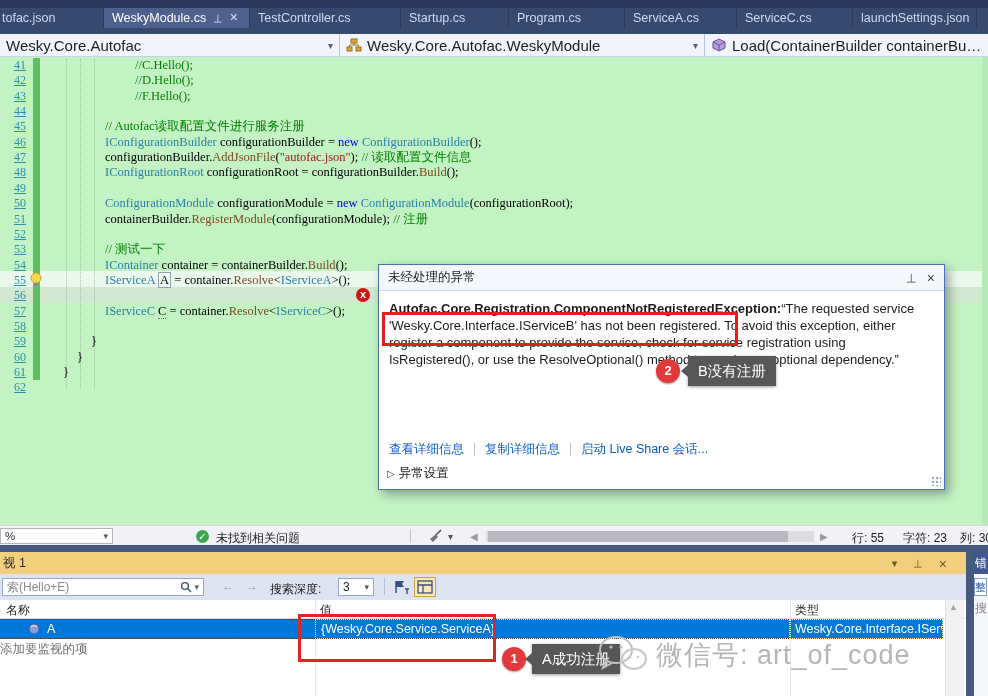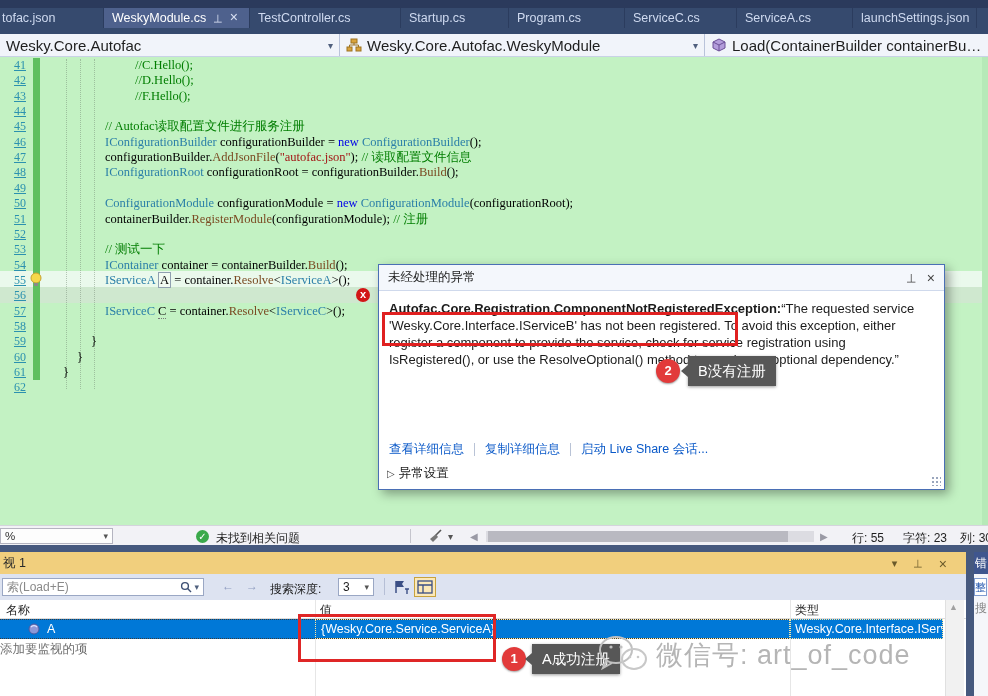--- a/index.html
+++ b/index.html
@@ -176,24 +176,24 @@
       <div class="tab">
         <span>TestController.cs</span>
       </div>
       <div class="tab">
         <span>Startup.cs</span>
       </div>
       <div class="tab">
         <span>Program.cs</span>
       </div>
       <div class="tab">
+        <span>ServiceA.cs</span>
+      </div>
+      <div class="tab">
         <span>ServiceC.cs</span>
-      </div>
-      <div class="tab">
-        <span>ServiceA.cs</span>
       </div>
       <div class="tab">
         <span>launchSettings.json</span>
       </div>
     </div>
 
   <div class="navbar">
     <div class="navsec">
       <span class="lbl">Wesky.Core.Autofac</span>
       <span class="caret g-caret"></span>
@@ -318,21 +318,21 @@
   <div class="wtitle">
     <span>视 1</span>
     <span class="sp"></span>
     <span class="ico g-caret"></span>
     <span class="ico g-pin"></span>
     <span class="ico g-close" style="font-size:15px;"></span>
   </div>
 
   <div class="wtoolbar">
     <div class="searchbox">
-      <span>索(Load+E)</span>
+      <span>索(Hello+E)</span>
       <span class="sp"></span>
       <svg width="12" height="12" viewBox="0 0 12 12">
         <circle cx="5" cy="5" r="3.4" fill="none" stroke="#3d4f73" stroke-width="1.4"></circle>
         <path d="M7.6 7.6 L11 11" stroke="#3d4f73" stroke-width="1.4"></path>
       </svg>
       <span class="magcaret g-caret"></span>
     </div>
     <span class="navarrow arrL">←</span>
     <span class="navarrow arrR">→</span>
     <span class="depthlbl">搜索深度:</span>

